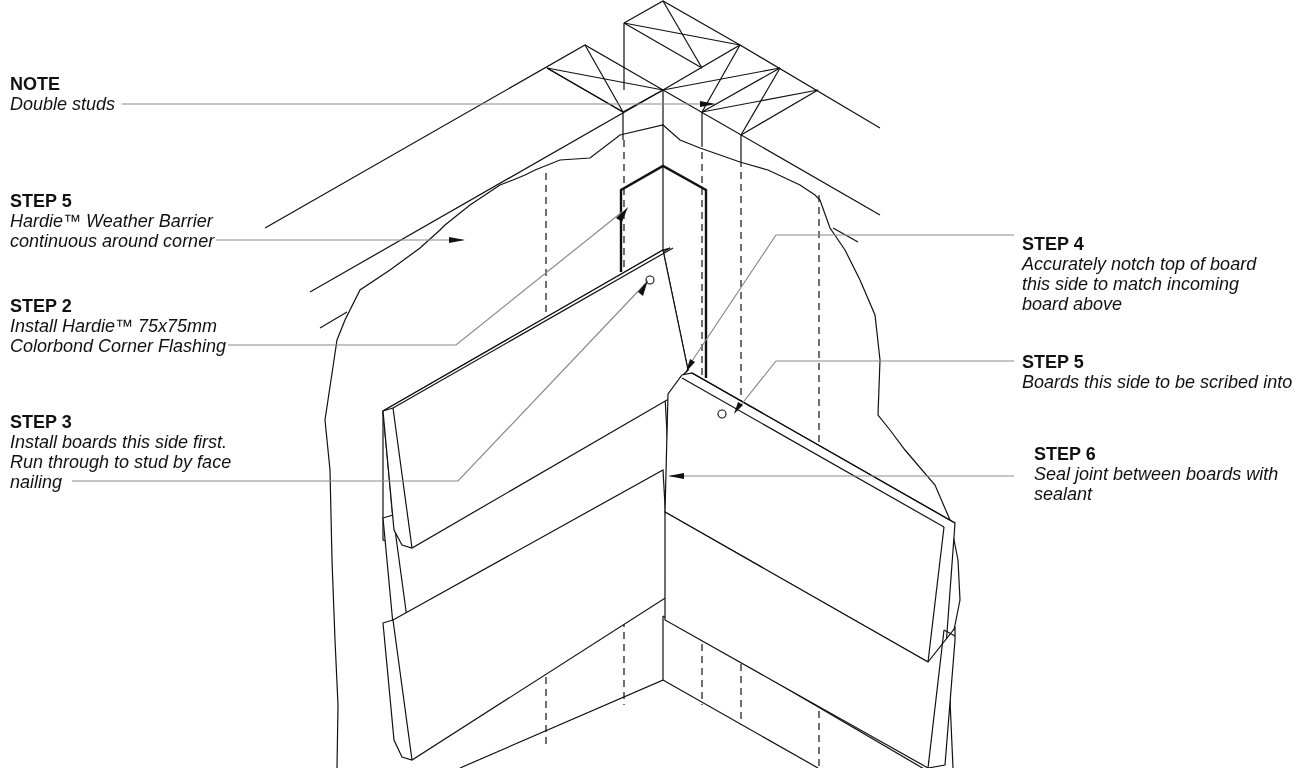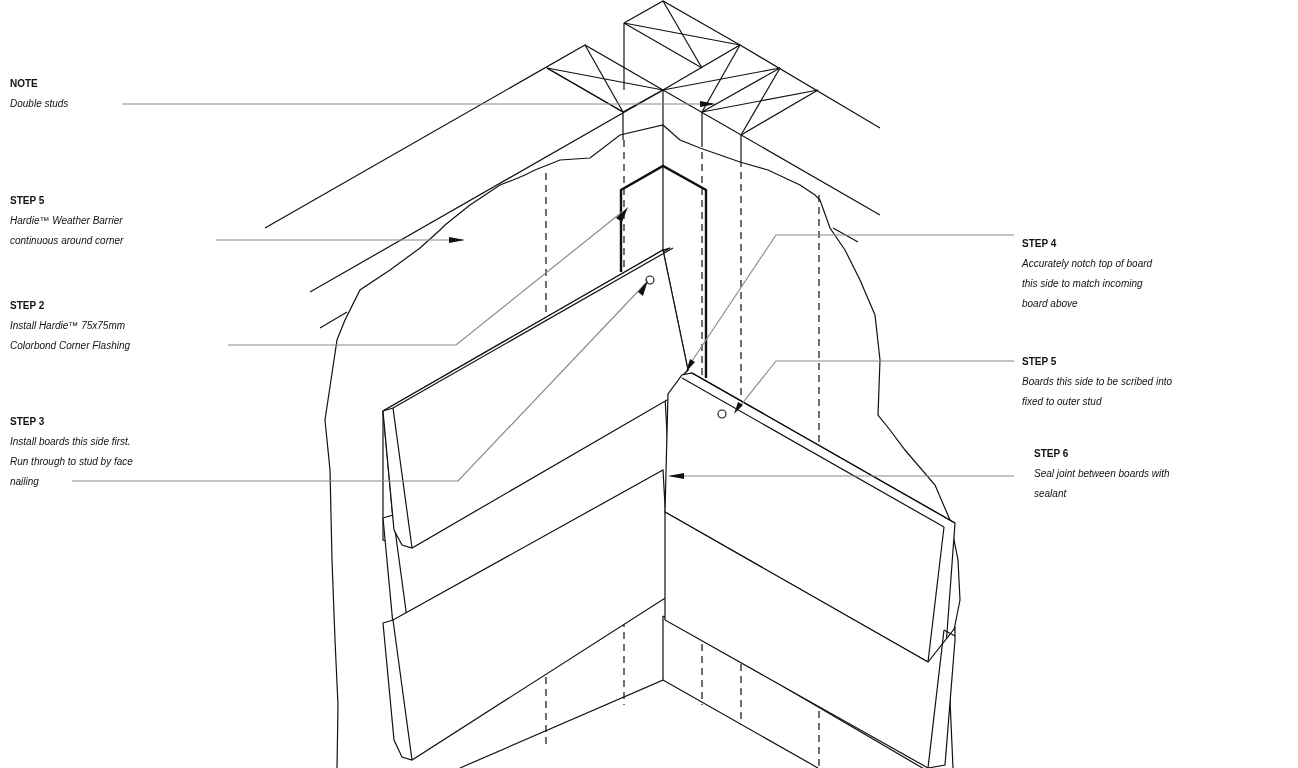--- a/index.html
+++ b/index.html
@@ -1,19 +1,19 @@
 <!DOCTYPE html>
 <html><head>
 <meta charset="utf-8">
 <style>
   html, body { margin: 0; padding: 0; background: #ffffff; }
   body { width: 1298px; height: 768px; position: relative; overflow: hidden;
          font-family: "Liberation Sans", sans-serif; color: #111; }
   svg.drawing { position: absolute; left: 0; top: 0; width: 1298px; height: 768px; }
-  .label { position: absolute; font-size: 10px; line-height: 20px; white-space: nowrap; }
+  .label { position: absolute; font-size: 18px; line-height: 20px; white-space: nowrap; }
   .label .head { font-weight: bold; display: block; }
   .label .line { display: block; font-style: italic; }
   .ln { stroke: #111; stroke-width: 1.2; fill: none; }
   .bold { stroke: #111; stroke-width: 2.4; fill: none; }
   .dash { stroke: #111; stroke-width: 1.2; fill: none; stroke-dasharray: 7 5; }
   .leader { stroke: #8a8a8a; stroke-width: 1.2; fill: none; }
   .board { fill: #ffffff; stroke: #111; stroke-width: 1.2; }
   .arrowhead { fill: #111; }
 </style>
 </head>
@@ -157,20 +157,19 @@
 <div class="label" style="left:1022px; top:234px;">
   <span class="head">STEP 4</span>
   <span class="line">Accurately notch top of board</span>
   <span class="line">this side to match incoming</span>
   <span class="line">board above</span>
 </div>
 
 <div class="label" style="left:1022px; top:352px;">
   <span class="head">STEP 5</span>
   <span class="line">Boards this side to be scribed into</span>
-  <span class="line">fixed to outer stud</span>
 </div>
 
 <div class="label" style="left:1022px; top:444px;margin-left:12px;">
   <span class="head">STEP 6</span>
   <span class="line">Seal joint between boards with</span>
   <span class="line">sealant</span>
 </div>
 
 </body></html>

